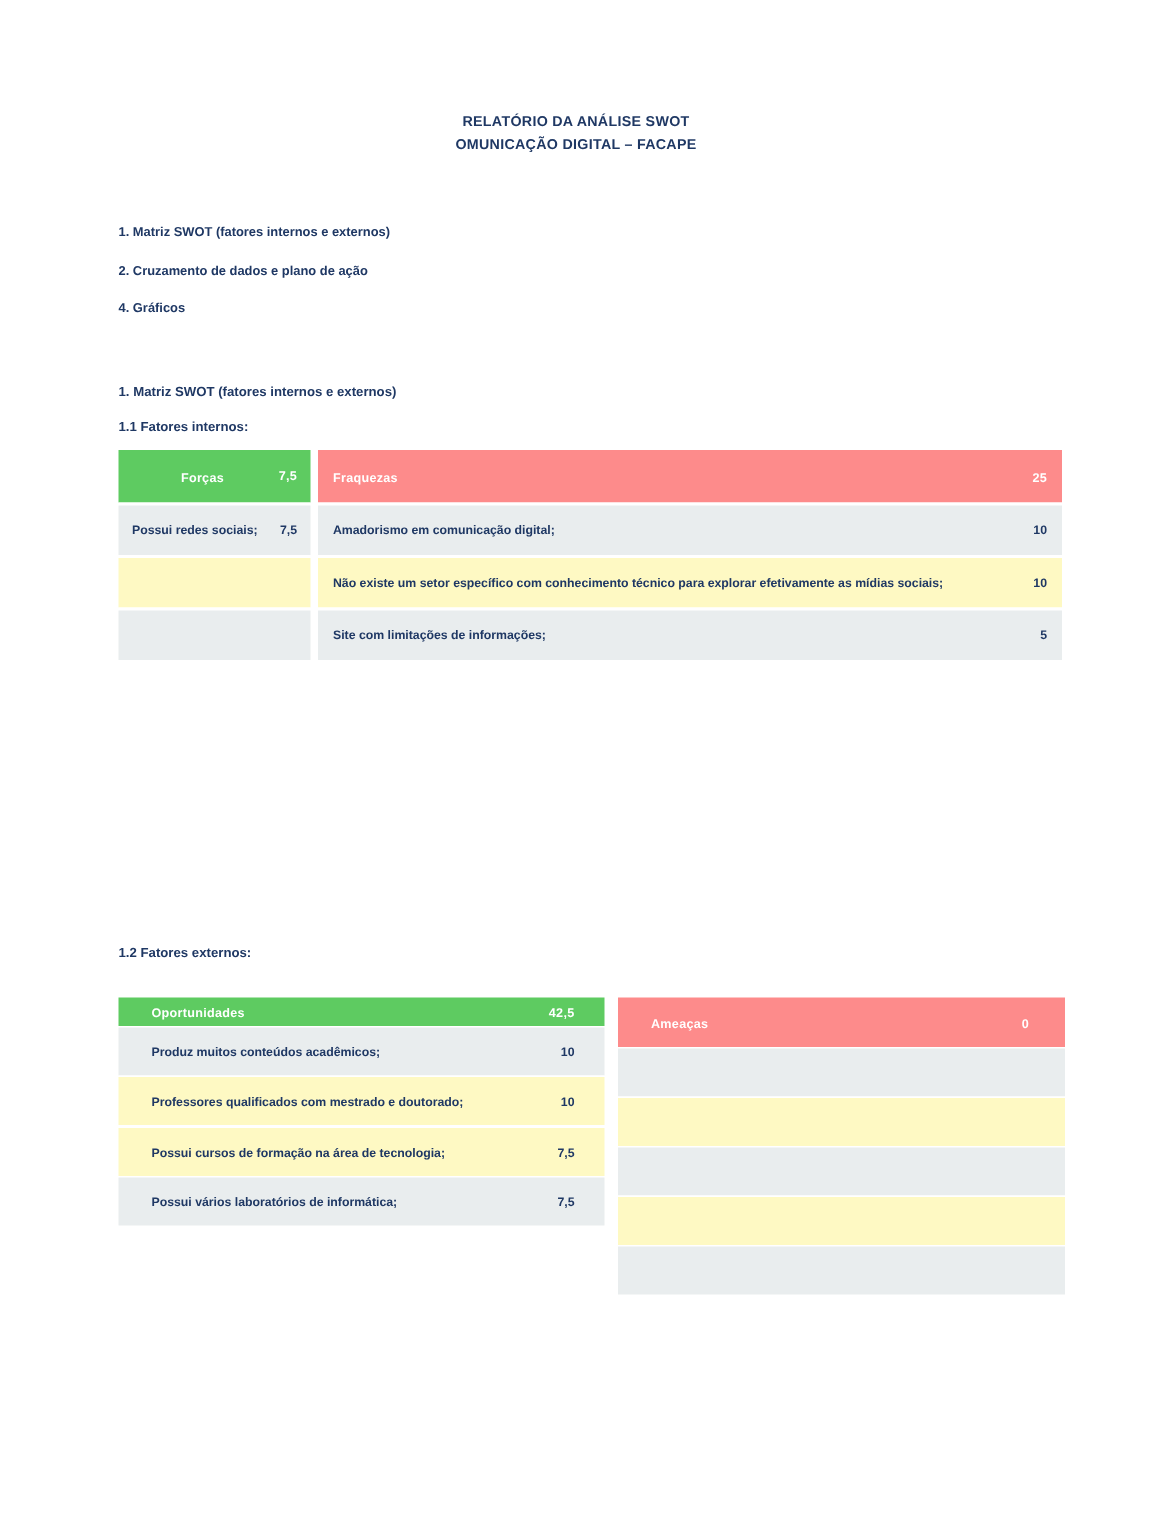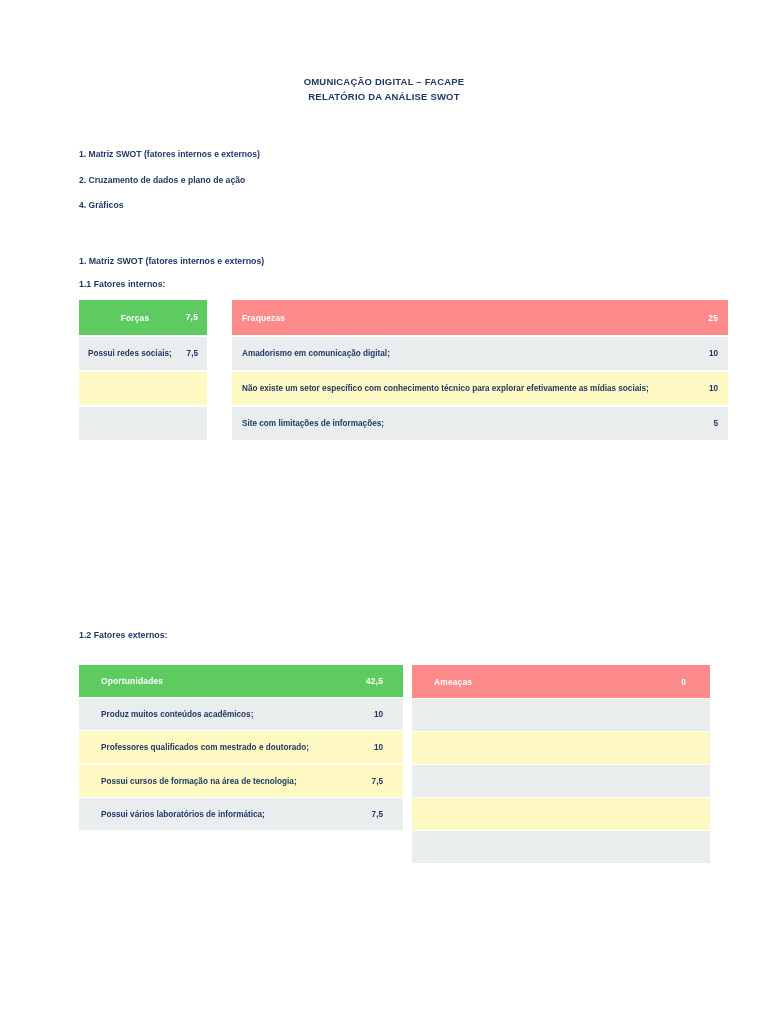--- a/index.html
+++ b/index.html
@@ -157,36 +157,36 @@
     flex: 0 0 14px;
     line-height: 9px;
     white-space: normal;
     word-break: break-all;
   }
   #tbl-forcas tr.sp td { height: 2px; background: #ffffff; }
 
   
   #tbl-fraquezas {
     top: 300px;
-    left: 232px;
+    left: 212px;
     width: 496px;
   }
   #tbl-fraquezas .hdr { height: 35px; }
   #tbl-fraquezas .hdr .hdr-inner { padding: 0 10px; }
   #tbl-fraquezas .cellrow { height: 33px; }
   #tbl-fraquezas .row-inner { padding: 0 10px; }
   #tbl-fraquezas tr.sp td { height: 2px; background: #ffffff; }
 
   
   #tbl-oportunidades {
     top: 665px;
     left: 79px;
     width: 324px;
   }
-  #tbl-oportunidades .hdr { height: 32px; }
+  #tbl-oportunidades .hdr { height: 19px; }
   #tbl-oportunidades .hdr .hdr-inner { padding: 0 20px 0 22px; }
   #tbl-oportunidades .cellrow { height: 32px; }
   #tbl-oportunidades .row-inner { padding: 0 20px 0 22px; gap: 20px; }
   #tbl-oportunidades tr.sp td { height: 1px; background: #ffffff; }
 
   
   #tbl-ameacas {
     top: 665px;
     left: 412px;
     width: 298px;
@@ -196,22 +196,22 @@
   #tbl-ameacas .cellrow { height: 32px; }
   #tbl-ameacas .row-inner { padding: 0 12px 0 22px; }
   #tbl-ameacas tr.sp td { height: 1px; background: #ffffff; }
 </style>
 </head>
 <body>
 
 <div class="page">
 
   <div class="doc-title">
+    <span class="line">RELATÓRIO DA ANÁLISE SWOT</span>
     <span class="line">OMUNICAÇÃO DIGITAL – FACAPE</span>
-    <span class="line">RELATÓRIO DA ANÁLISE SWOT</span>
   </div>
 
   <div class="toc">
     <div class="toc-item">1. Matriz SWOT (fatores internos e externos)</div>
     <div class="toc-item">2. Cruzamento de dados e plano de ação</div>
     <div class="toc-item">4. Gráficos</div>
   </div>
 
   <div class="heading-main">1. Matriz SWOT (fatores internos e externos)</div>
   <div class="heading-sub1">1.1 Fatores internos:</div>

